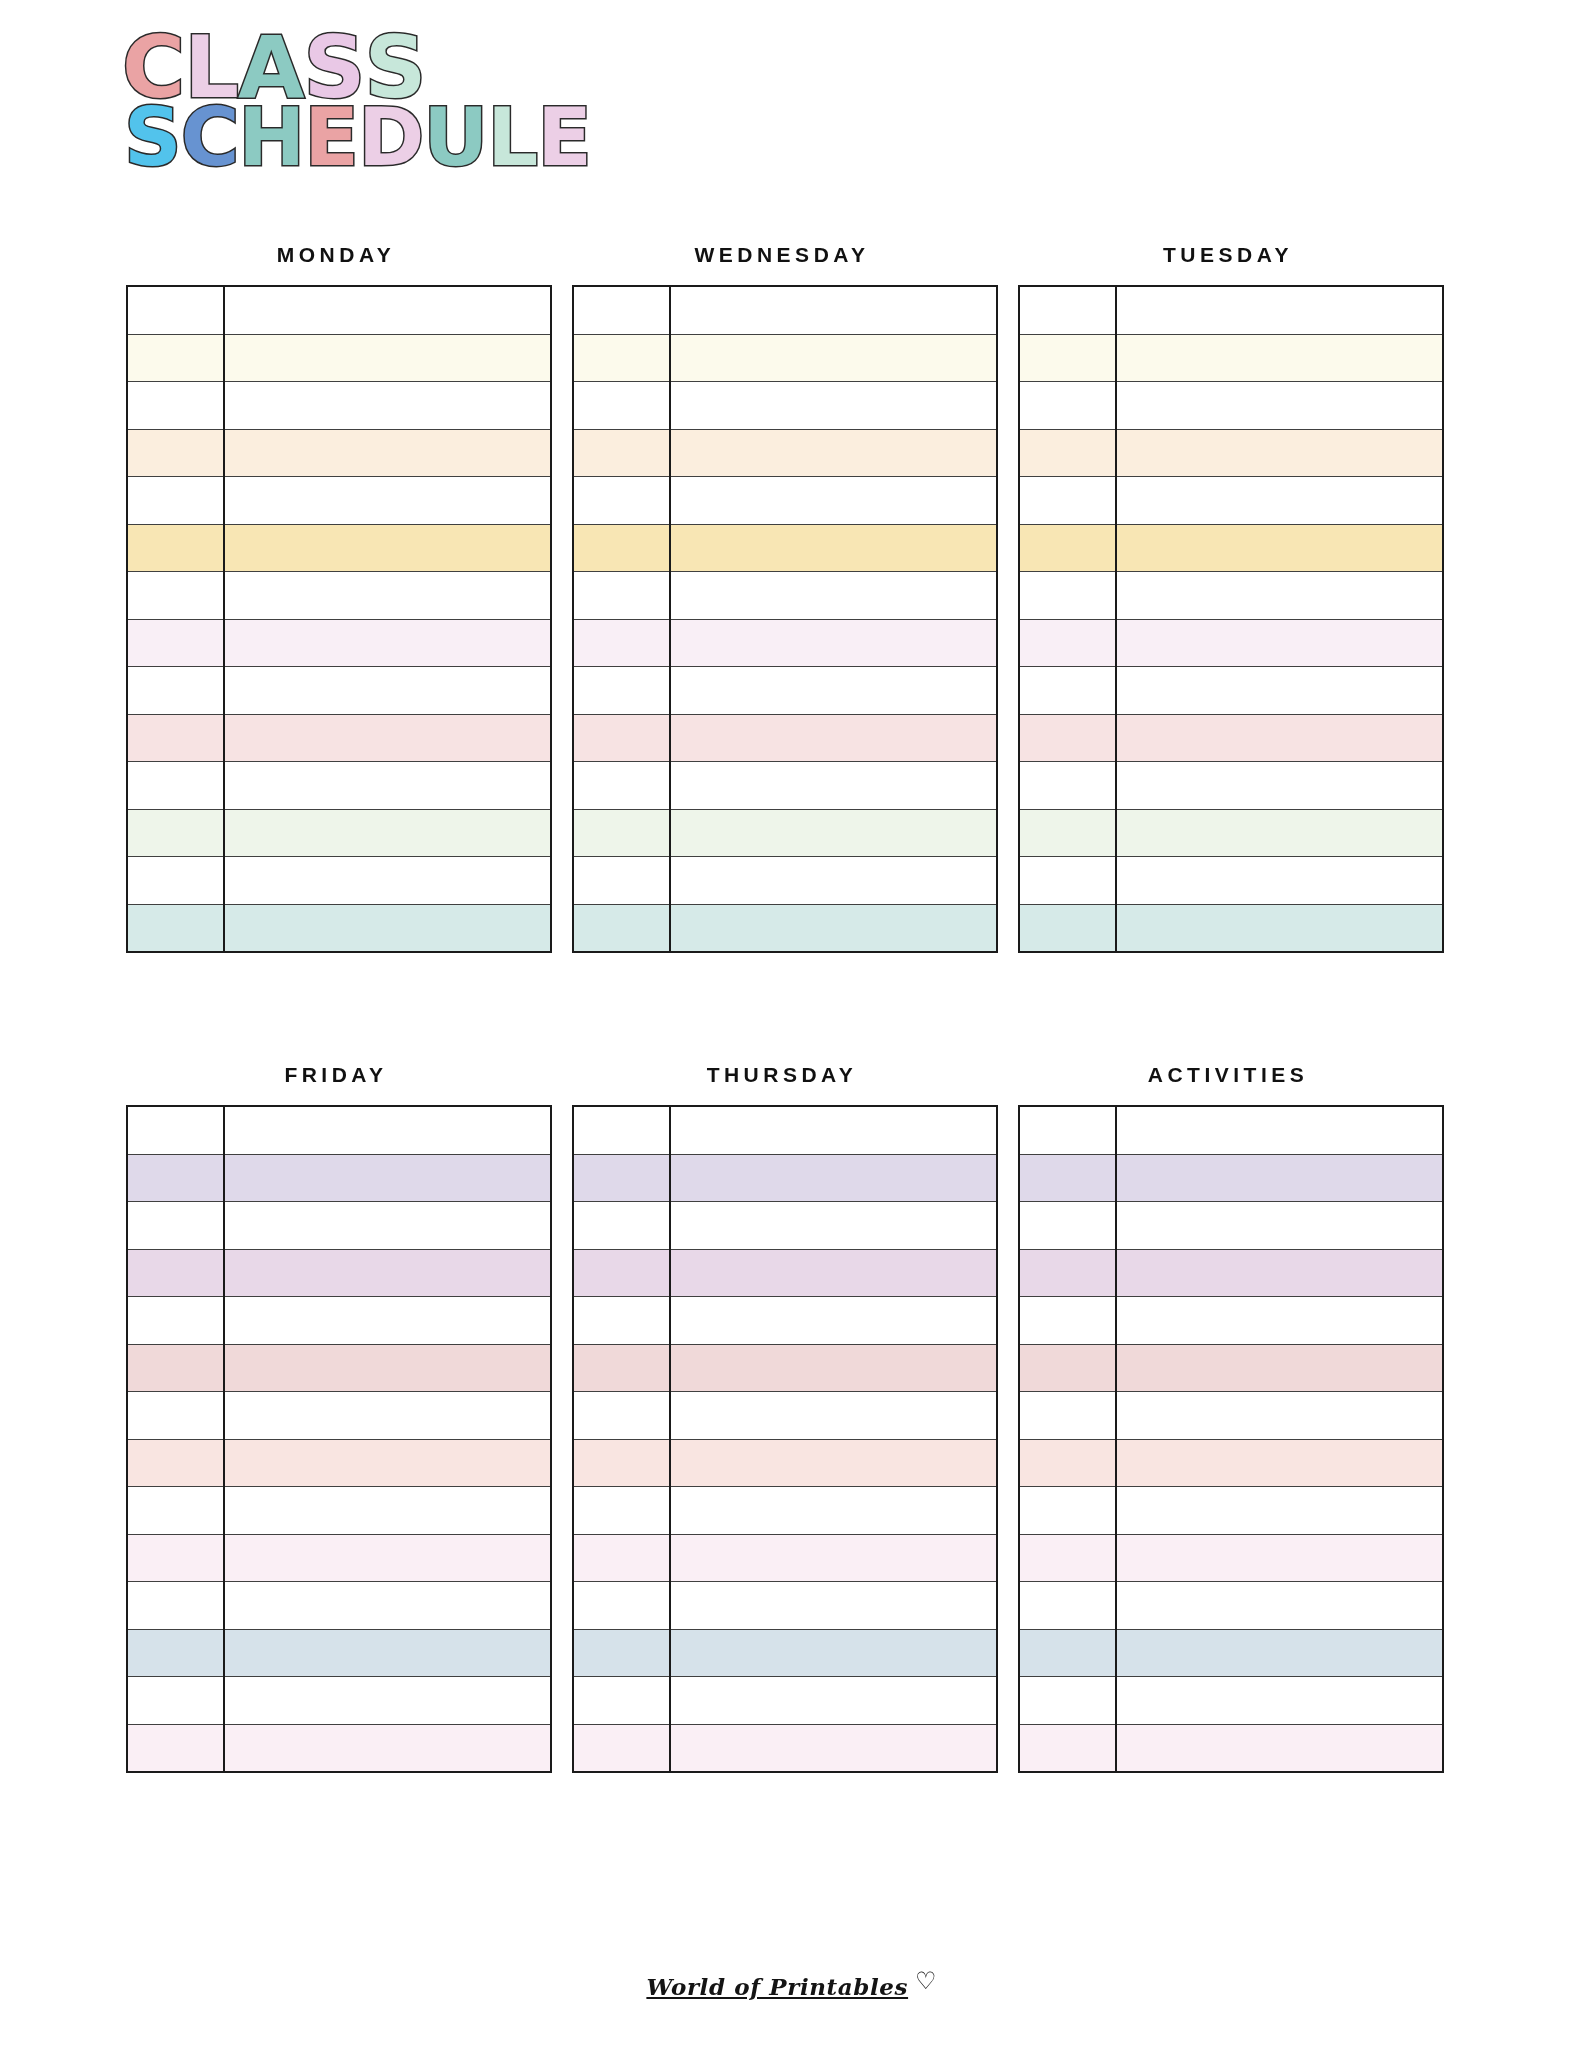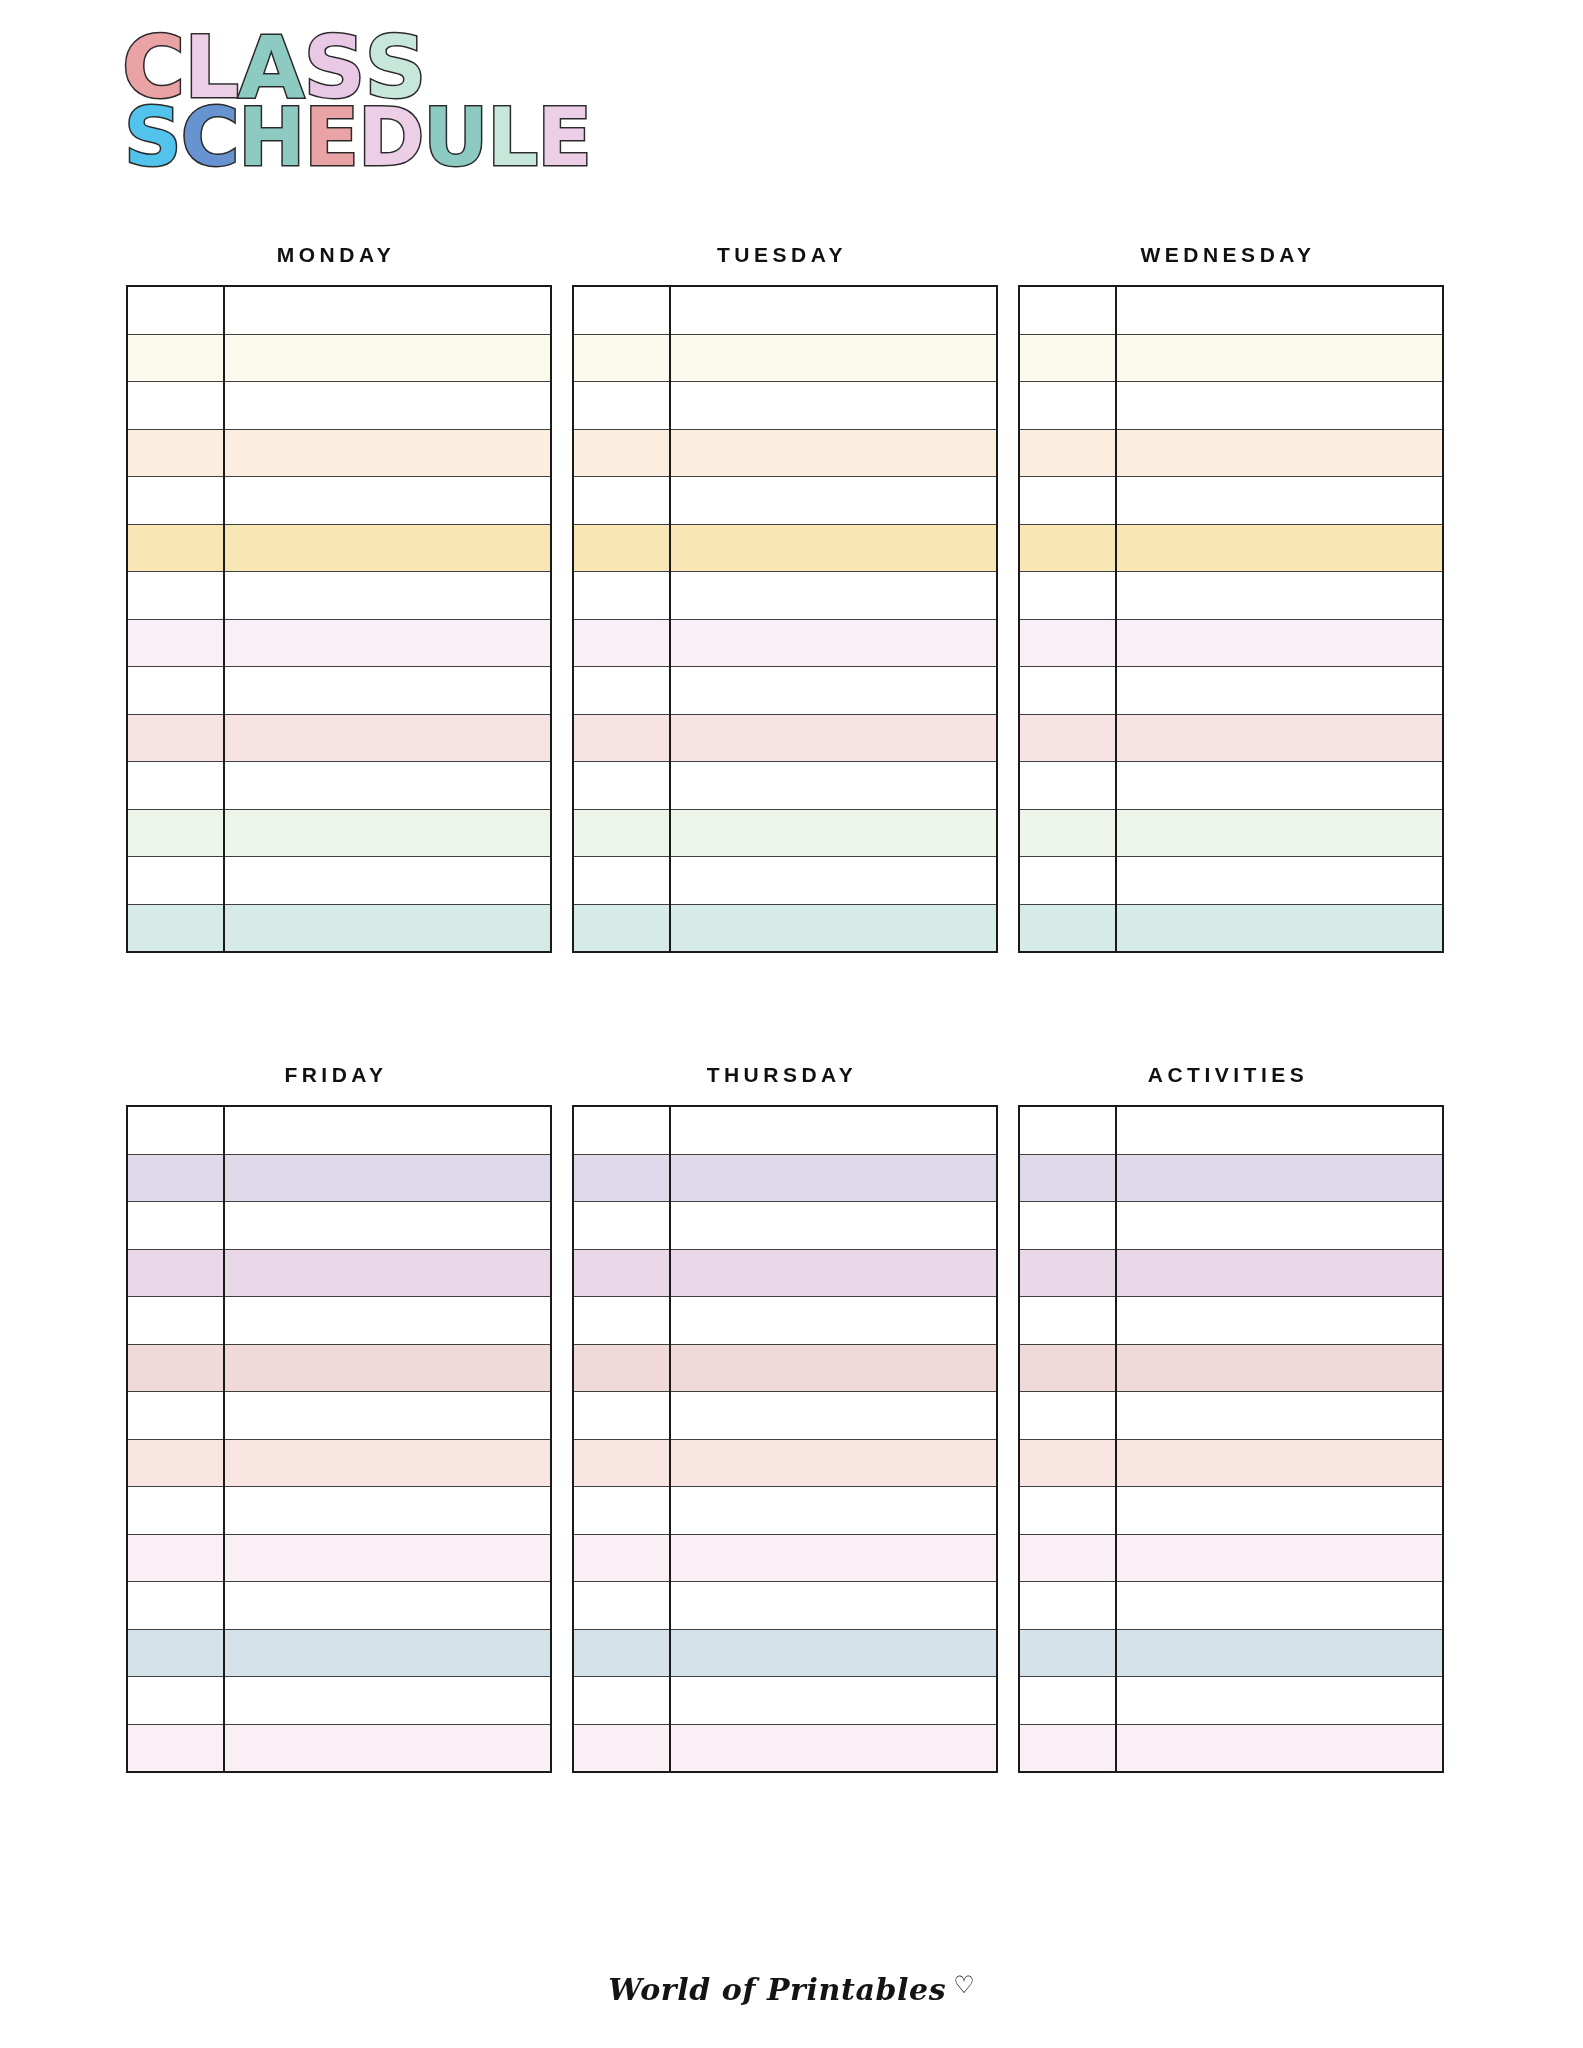--- a/index.html
+++ b/index.html
@@ -98,23 +98,24 @@
     left: 0;
     right: 0;
     top: 1972px;
     text-align: center;
     color: #141414;
   }
   #brand-text {
     font-family: "DejaVu Serif", serif;
     font-style: italic;
     font-weight: bold;
-    font-size: 30px;
+    font-size: 23px;
     letter-spacing: 0.6px;
     vertical-align: middle;
+    text-decoration: underline;
   }
   #brand-heart {
     font-size: 24px;
     vertical-align: middle;
     margin-left: 7px;
     position: relative;
     top: -5px;
   }
 </style>
 </head>
@@ -198,21 +199,21 @@
             <td class="c-note" style="background: rgb(255, 255, 255);"></td>
           </tr>
           <tr>
             <td class="c-time" style="background: rgb(214, 234, 232);"></td>
             <td class="c-note" style="background: rgb(214, 234, 232);"></td>
           </tr>
         </tbody>
       </table>
     </div>
     <div class="day-col">
-      <div class="day-title">TUESDAY</div>
+      <div class="day-title">WEDNESDAY</div>
       <table class="sched">
         <tbody>
           <tr>
             <td class="c-time" style="background: rgb(255, 255, 255);"></td>
             <td class="c-note" style="background: rgb(255, 255, 255);"></td>
           </tr>
           <tr>
             <td class="c-time" style="background: rgb(252, 250, 236);"></td>
             <td class="c-note" style="background: rgb(252, 250, 236);"></td>
           </tr>
@@ -261,21 +262,21 @@
             <td class="c-note" style="background: rgb(255, 255, 255);"></td>
           </tr>
           <tr>
             <td class="c-time" style="background: rgb(214, 234, 232);"></td>
             <td class="c-note" style="background: rgb(214, 234, 232);"></td>
           </tr>
         </tbody>
       </table>
     </div>
     <div class="day-col">
-      <div class="day-title">WEDNESDAY</div>
+      <div class="day-title">TUESDAY</div>
       <table class="sched">
         <tbody>
           <tr>
             <td class="c-time" style="background: rgb(255, 255, 255);"></td>
             <td class="c-note" style="background: rgb(255, 255, 255);"></td>
           </tr>
           <tr>
             <td class="c-time" style="background: rgb(252, 250, 236);"></td>
             <td class="c-note" style="background: rgb(252, 250, 236);"></td>
           </tr>

